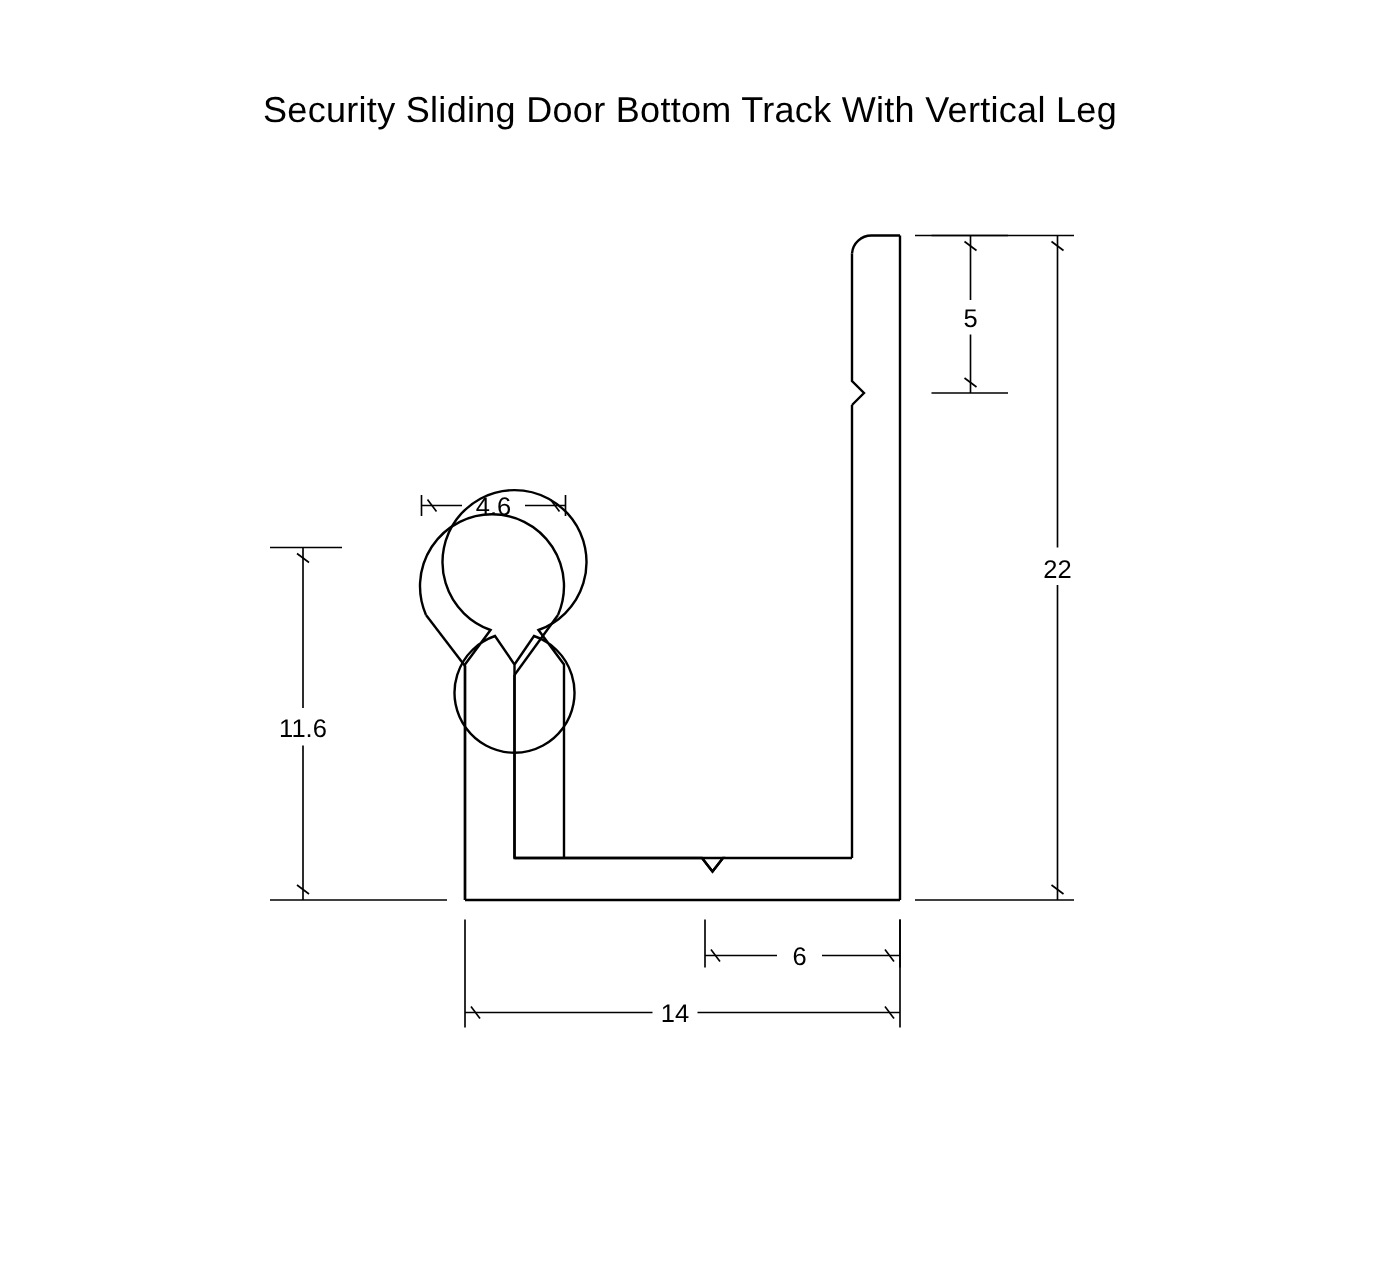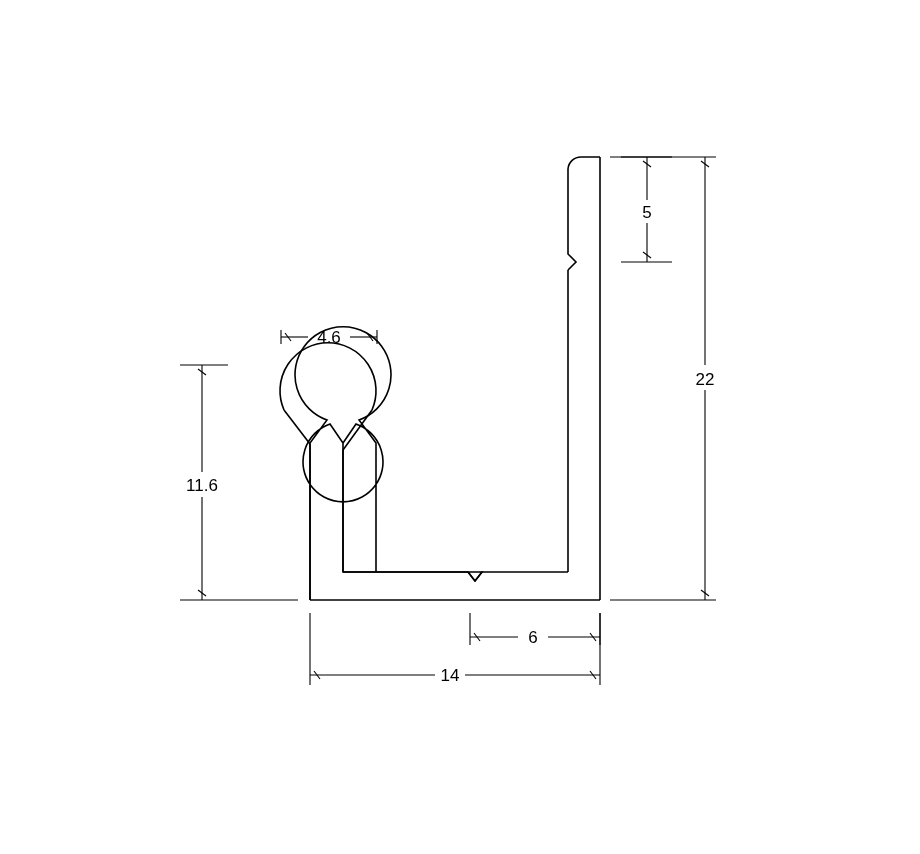--- a/index.html
+++ b/index.html
@@ -73,20 +73,21 @@
     fill: #000000;
     user-select: none;
   }
   .dim-text-anchor-mid { text-anchor: middle; }
 </style>
 </head>
 <body>
 
 <div id="drawing-page">
 
+  <div id="drawing-title">Security Sliding Door Bottom Track With Vertical Leg</div>
 
   <svg id="drawing-canvas" viewBox="0 0 920 854" xmlns="http://www.w3.org/2000/svg">
 
     <g>
 
       <path class="profile-outline" d="
               M 310 600
               L 310 450
               L 310 443
               L 327 420

